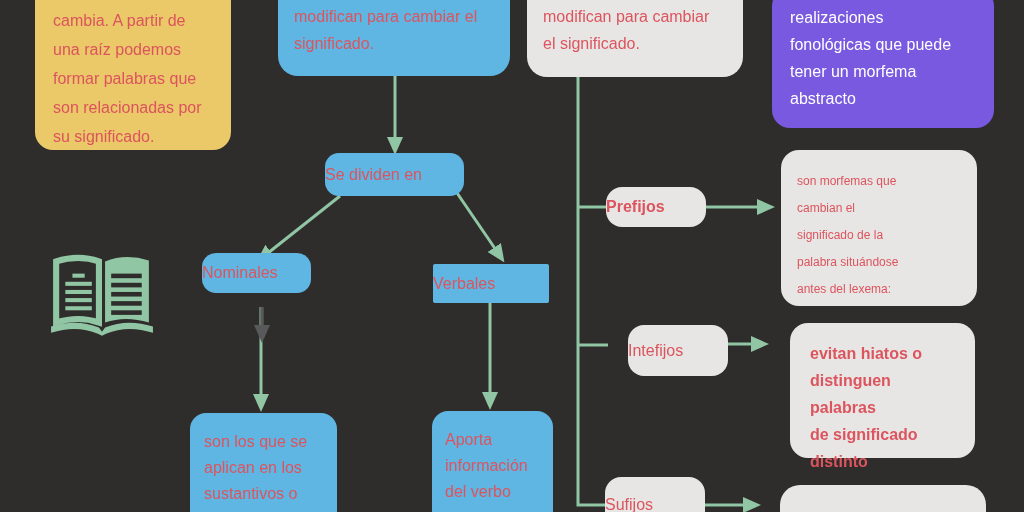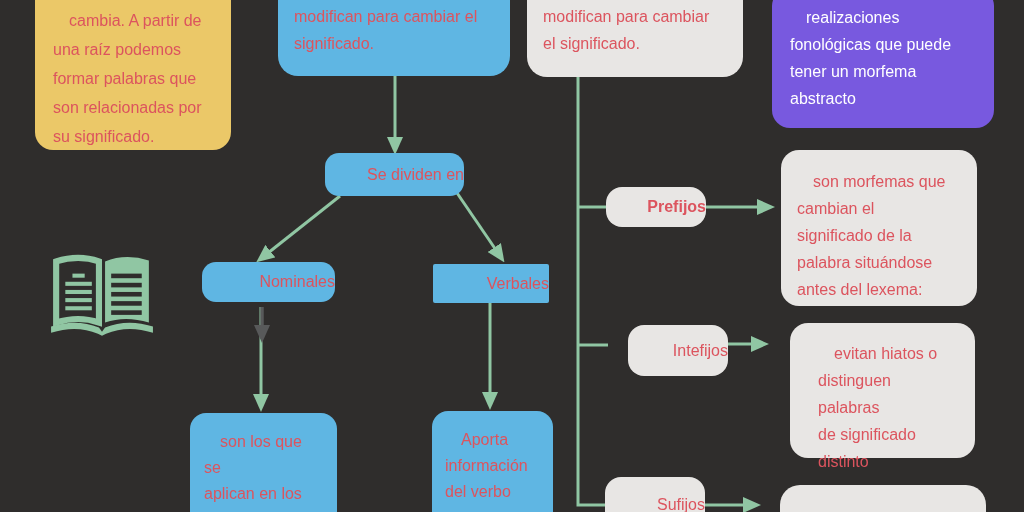--- a/index.html
+++ b/index.html
@@ -3,52 +3,52 @@
 <meta charset="utf-8">
 <style>
   html,body{margin:0;padding:0;}
   body{
     width:1024px;height:512px;overflow:hidden;position:relative;
     background:#2F2D2C;
     font-family:"Liberation Sans", sans-serif;
   }
   .layer{position:absolute;left:0;top:0;}
   .node{position:absolute;box-sizing:border-box;}
-  .txt{white-space:pre-line;margin-left:16px;}
+  .txt{white-space:pre-line;}
   .red{color:#DC545E;}
   .blue{background:#5FB6E3;}
   .gray{background:#E8E6E4;}
-  .label{display:flex;align-items:center;justify-content:flex-end;font-size:16px;}
+  .label{display:flex;align-items:center;justify-content:flex-start;font-size:16px;}
 
   #yellow-note{left:35px;top:-32px;width:196px;height:182px;background:#EBC868;
     border-radius:18px;padding:38px 18px 0;font-size:16px;line-height:29px;}
   #blue-top{left:278px;top:-36px;width:232px;height:112px;border-radius:20px;
     padding:12px 16px 0;font-size:16px;line-height:27px;}
   #gray-top{left:527px;top:-36px;width:216px;height:113px;border-radius:20px;
     padding:12px 16px 0;font-size:16px;line-height:27px;}
   #purple-note{left:772px;top:-12px;width:222px;height:140px;background:#7859DF;
     border-radius:18px;padding:16px 18px 0;color:#FFFFFF;font-size:16px;line-height:27px;}
 
   #se-dividen{left:325px;top:153px;width:139px;height:43px;border-radius:14px;}
-  #nominales{left:202px;top:262px;width:133px;height:40px;border-radius:14px;}
+  #nominales{left:202px;top:253px;width:109px;height:40px;border-radius:14px;}
   #verbales{left:433px;top:264px;width:116px;height:39px;border-radius:2px;}
 
   #nominales-desc{left:190px;top:413px;width:147px;height:120px;border-radius:16px;
     padding:16px 14px 0;font-size:16px;line-height:26px;}
   #verbales-desc{left:432px;top:411px;width:121px;height:120px;border-radius:16px;
     padding:16px 13px 0;font-size:16px;line-height:26px;}
 
   #prefijos{left:606px;top:187px;width:100px;height:40px;border-radius:16px;font-weight:bold;}
   #intefijos{left:628px;top:325px;width:100px;height:51px;border-radius:16px;}
   #sufijos{left:605px;top:477px;width:100px;height:56px;border-radius:16px;}
 
   #prefijos-desc{left:781px;top:150px;width:196px;height:156px;border-radius:18px;
-    padding:18px 16px 0;font-size:16px;line-height:27px;}
+    padding:18px 16px 0;font-size:12px;line-height:27px;}
   #intefijos-desc{left:790px;top:323px;width:185px;height:135px;border-radius:18px;
-    padding:17px 28px 0;font-size:16px;line-height:27px;}
+    padding:17px 20px 0;font-size:16px;line-height:27px;font-weight:bold;}
   #sufijos-desc{left:780px;top:485px;width:206px;height:70px;border-radius:20px;}
 
   #book-icon{left:48px;top:250px;width:108px;height:88px;}
 </style>
 </head>
 <body>
 
 <svg class="layer" width="1024" height="512" viewBox="0 0 1024 512">
   <defs>
     <marker id="ag" markerUnits="userSpaceOnUse" markerWidth="18" markerHeight="16" refX="3" refY="8" orient="auto">

